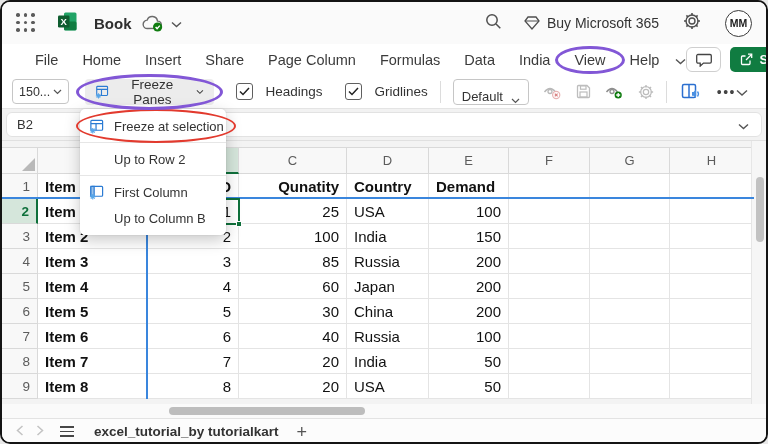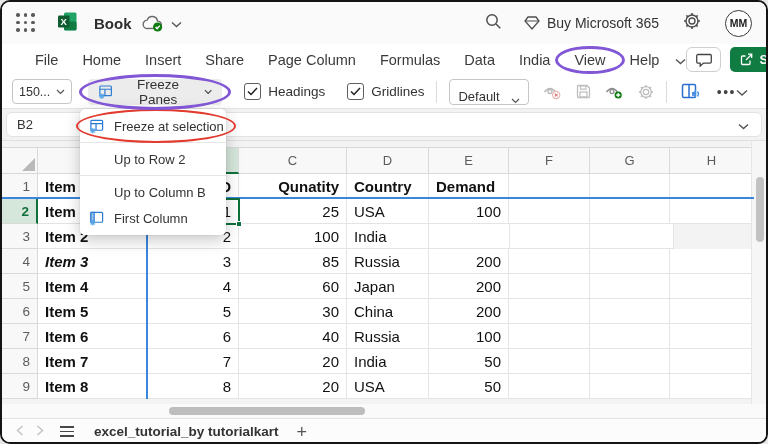--- a/index.html
+++ b/index.html
@@ -31,21 +31,21 @@
   .mb-right{ margin-left:auto; display:flex; align-items:center; gap:9px; margin-right:11px;}
   .commentbtn{ width:35px; height:25px; border:1px solid #cfcfcf; border-radius:6px; background:#fff; display:flex; align-items:center; justify-content:center; cursor:pointer;}
   .sharebtn{ height:25px; padding:0 10px; background:#107c41; border:none; border-radius:5px; color:#fff; font-size:13px; font-weight:600;
              display:flex; align-items:center; gap:6px; cursor:pointer; font-family:"Liberation Sans",sans-serif;}
   
   .toolbar{ position:absolute; left:0; top:73px; width:100%; height:34px; background:#fff; border-bottom:1px solid #e4e4e4; display:flex; align-items:center;}
   .zoombox{ margin-left:10px; width:63px; height:25px; border:1px solid #c6c6c6; border-radius:4px; background:#fff;
             display:flex; align-items:center; justify-content:space-between; padding:0 6px; font-size:12.5px; color:#333; cursor:pointer;}
   .freezebtn{ position:relative; margin-left:16px; height:26px; padding:0 10px; background:#ececec; border:none; border-radius:4px;
               display:flex; align-items:center; gap:7px; font-size:13.5px; color:#333; cursor:pointer; font-family:"Liberation Sans",sans-serif;}
-  .chkwrap{ display:flex; align-items:center; gap:7px; margin-left:22px; font-size:13.5px; color:#333; cursor:pointer;}
+  .chkwrap{ display:flex; align-items:center; gap:13px; margin-left:22px; font-size:13.5px; color:#333; cursor:pointer;}
   .chk{ width:17px; height:17px; border:1.4px solid #5f5f5f; border-radius:3px; background:#fff; display:flex; align-items:center; justify-content:center;}
   .tdiv{ width:1px; height:22px; background:#dcdcdc; margin:0 12px; }
   .viewbox{ width:84px; height:26px; border:1px solid #c6c6c6; border-radius:4px; background:#fff;
             display:flex; align-items:flex-end; justify-content:space-between; padding:0 8px; font-size:13px; color:#333; cursor:pointer;}
   .ticon{ margin-left:14px; cursor:pointer; display:flex; align-items:center;}
   .tmore{ font-size:14px; color:#444; letter-spacing:1.5px; margin-left:16px; cursor:pointer;}
   .ribchev{ margin-left:auto; margin-right:18px; cursor:pointer;}
   
   .fbar{ position:absolute; left:0; top:107px; width:100%; height:32px; background:#f2f2f2; border-bottom:1px solid #e0e0e0; display:flex; align-items:center;}
   .finner{ margin:0 4px; width:760px; height:25px; background:#fff; border:1px solid #e2e2e2; border-radius:6px; display:flex; align-items:center;}
@@ -366,27 +366,28 @@
           <div class="gcell al" style="width: 81px;"></div>
           <div class="gcell al" style="width: 80px;"></div>
           <div class="gcell al" style="width: 84px;"></div>
         </div>
         <div class="grow">
           <div class="rnum">3</div>
           <div class="gcell al b" style="width: 109px;">Item 2</div>
           <div class="gcell ar" style="width: 92px;">2</div>
           <div class="gcell ar" style="width: 108px;">100</div>
           <div class="gcell al" style="width: 82px;">India</div>
+          <div class="gcell ar" style="width: 80px;">150</div>
           <div class="gcell al" style="width: 81px;"></div>
           <div class="gcell al" style="width: 80px;"></div>
           <div class="gcell al" style="width: 84px;"></div>
         </div>
         <div class="grow">
           <div class="rnum">4</div>
-          <div class="gcell al b" style="width: 109px; font-style: italic;">Item 3</div>
+          <div class="gcell al b" style="width: 109px;">Item 3</div>
           <div class="gcell ar" style="width: 92px;">3</div>
           <div class="gcell ar" style="width: 108px;">85</div>
           <div class="gcell al" style="width: 82px;">Russia</div>
           <div class="gcell ar" style="width: 80px;">200</div>
           <div class="gcell al" style="width: 81px;"></div>
           <div class="gcell al" style="width: 80px;"></div>
           <div class="gcell al" style="width: 84px;"></div>
         </div>
         <div class="grow">
           <div class="rnum">5</div>
@@ -497,33 +498,33 @@
           </svg>
         </span>
         <span class="dlabel">Freeze at selection</span>
         <span class="oval red oval-menu"></span>
       </div>
       <div class="dsep"></div>
       <div class="ditem noicon">
         <span class="dlabel">Up to Row 2</span>
       </div>
       <div class="dsep"></div>
-      <div class="ditem noicon">
-        <span class="dlabel">Up to Column B</span>
-      </div>
       <div class="ditem">
         <span class="dicon">
           <svg width="15" height="15" viewBox="0 0 16 16">
             <rect x="2" y="1.5" width="12.5" height="10.5" rx="1" fill="none" stroke="#2b7bd3" stroke-width="1.3"></rect>
             <rect x="2" y="1.5" width="3.5" height="10.5" fill="#9cc3ea" stroke="#2b7bd3" stroke-width="1.3"></rect>
             <g stroke="#58a6e8" stroke-width="1.2">
               <line x1="1" y1="12.5" x2="7" y2="12.5"></line>
               <line x1="4" y1="9.5" x2="4" y2="15.5"></line>
               <line x1="1.9" y1="10.4" x2="6.1" y2="14.6"></line>
               <line x1="6.1" y1="10.4" x2="1.9" y2="14.6"></line>
             </g>
           </svg>
         </span>
         <span class="dlabel">First Column</span>
       </div>
+      <div class="ditem noicon">
+        <span class="dlabel">Up to Column B</span>
+      </div>
     </div>
 
 </div>
 
 </body></html>

